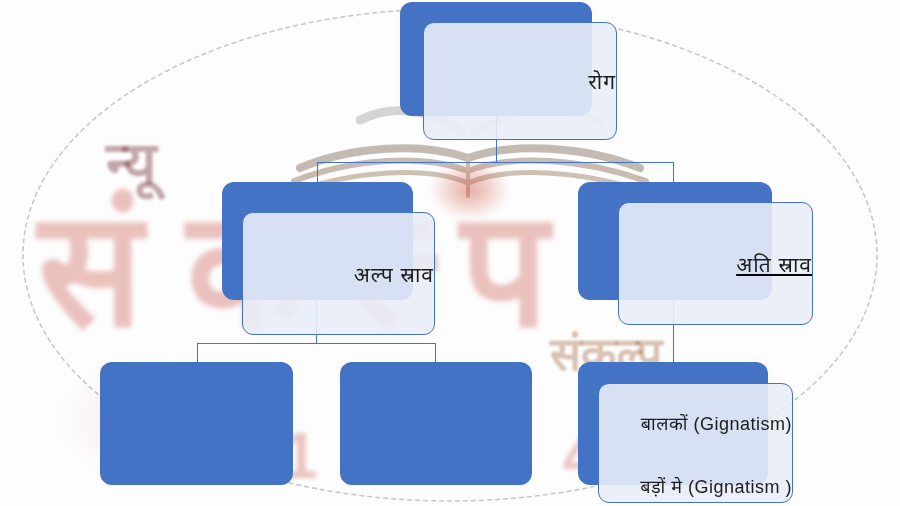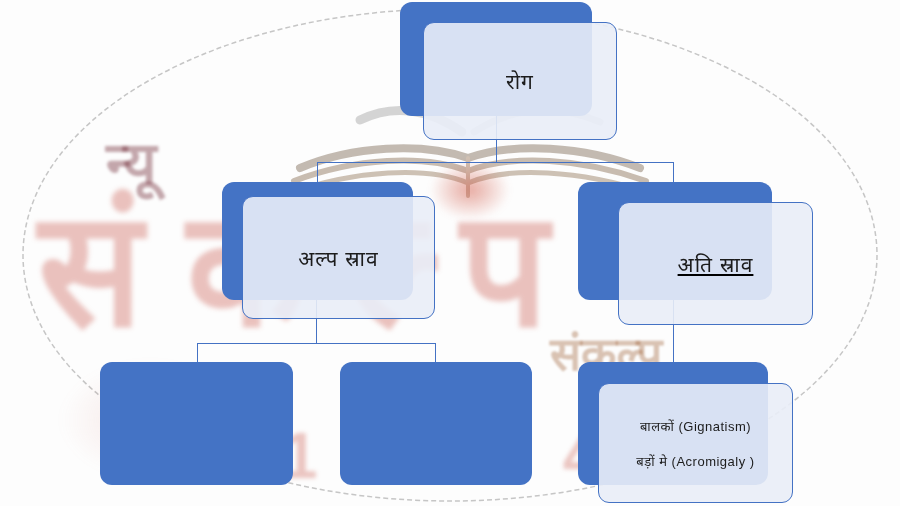--- a/index.html
+++ b/index.html
@@ -30,26 +30,26 @@
   .wm-smudge{position:absolute;left:60px;top:360px;width:180px;height:120px;border-radius:50%;
            background:radial-gradient(closest-side,rgba(210,120,110,.18),rgba(210,120,110,0));filter:blur(4px);}
   
   .conn{position:absolute;background:var(--connector);z-index:1;}
   .conn.v{width:1.4px;}
   .conn.h{height:1.4px;}
   
   .node-back{position:absolute;background:var(--node-back);border-radius:12px;z-index:2;}
   .node-front{
     position:absolute;background:var(--node-front);border:1.6px solid var(--node-border);
-    border-radius:11px;z-index:3;display:flex;flex-direction:column;align-items:center;
+    border-radius:11px;z-index:3;display:flex;flex-direction:column;align-items:flex-end;
     justify-content:center;gap:17px;box-sizing:border-box;
   }
   .hi{font-size:21px;color:var(--text-dark);letter-spacing:1px;}
   .en{font-size:18px;color:#353535;letter-spacing:.4px;}
-  .mix{font-size:13px;color:var(--text-dark);letter-spacing:.5px;}
+  .mix{font-size:18px;color:var(--text-dark);letter-spacing:.5px;margin-top:22px;}
 </style>
 </head>
 <body>
 
 <div class="canvas">
 
   <div class="wm">
     <svg width="900" height="506" viewBox="0 0 900 506">
       <ellipse cx="450" cy="255" rx="427" ry="246" fill="none" stroke="#8f8f8f" stroke-width="1.5" stroke-dasharray="5 3" opacity="0.5"></ellipse>
 
@@ -82,32 +82,32 @@
   <div class="conn v" style="left:197px;top:343px;height:42px;"></div>
   <div class="conn v" style="left:435px;top:343px;height:42px;"></div>
   <div class="conn v" style="left:673px;top:300px;height:64px;"></div>
 
   <div class="node-back" style="left:400px;top:2px;width:192px;height:114px;"></div>
   <div class="node-front" style="left:423px;top:22px;width:194px;height:118px;">
     <span class="hi">रोग</span>
   </div>
 
   <div class="node-back" style="left:222px;top:182px;width:191px;height:118px;"></div>
-  <div class="node-front" style="left:242px;top:196px;width:193px;height:123px;">
+  <div class="node-front" style="left:242px;top:212px;width:193px;height:123px;">
     <span class="hi">अल्प स्राव</span>
   </div>
 
   <div class="node-back" style="left:578px;top:182px;width:194px;height:118px;"></div>
   <div class="node-front" style="left:618px;top:202px;width:195px;height:123px;text-decoration:underline;">
     <span class="hi">अति स्राव</span>
   </div>
 
   <div class="node-back" style="left:100px;top:362px;width:193px;height:123px;"></div>
 
   <div class="node-back" style="left:340px;top:362px;width:192px;height:123px;"></div>
 
   <div class="node-back" style="left:578px;top:362px;width:190px;height:123px;"></div>
   <div class="node-front" style="left:598px;top:383px;width:195px;height:120px;">
     <span class="mix">बालकों (Gignatism)</span>
-    <span class="mix">बड़ों मे (Acromigaly )</span>
+    <span class="mix">बड़ों मे (Gignatism )</span>
   </div>
 
 </div>
 
 </body></html>

